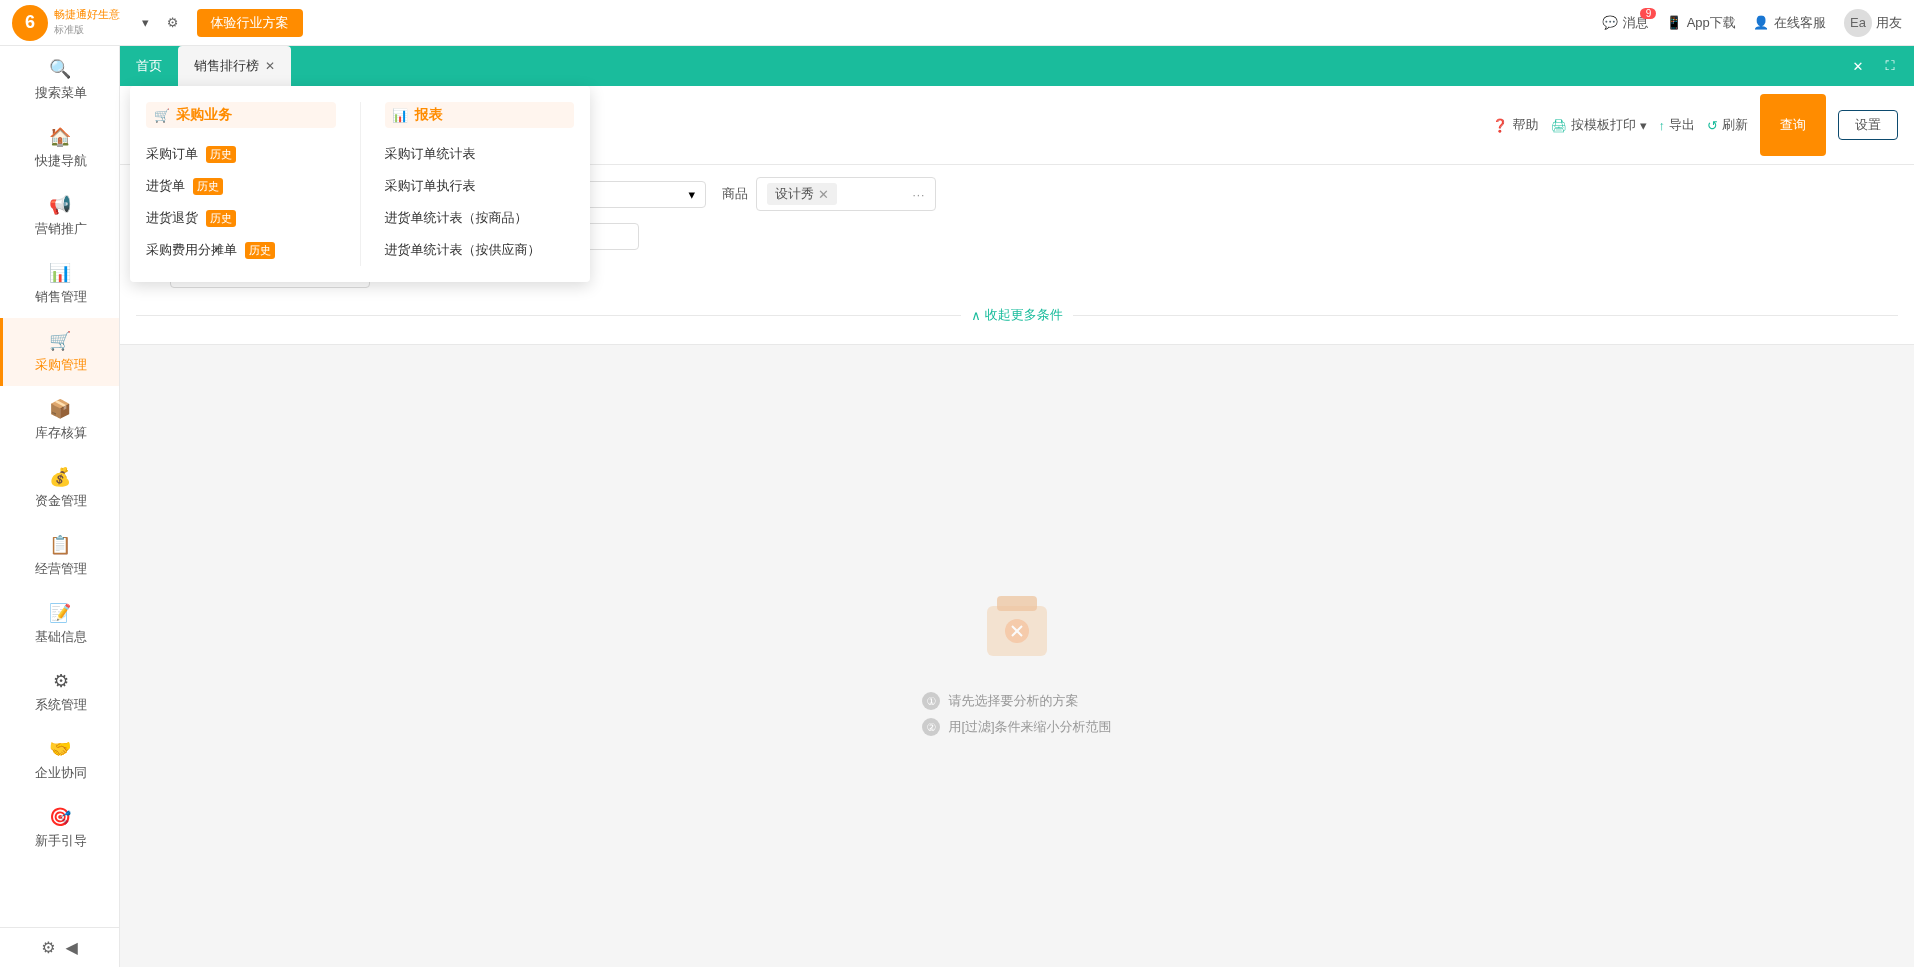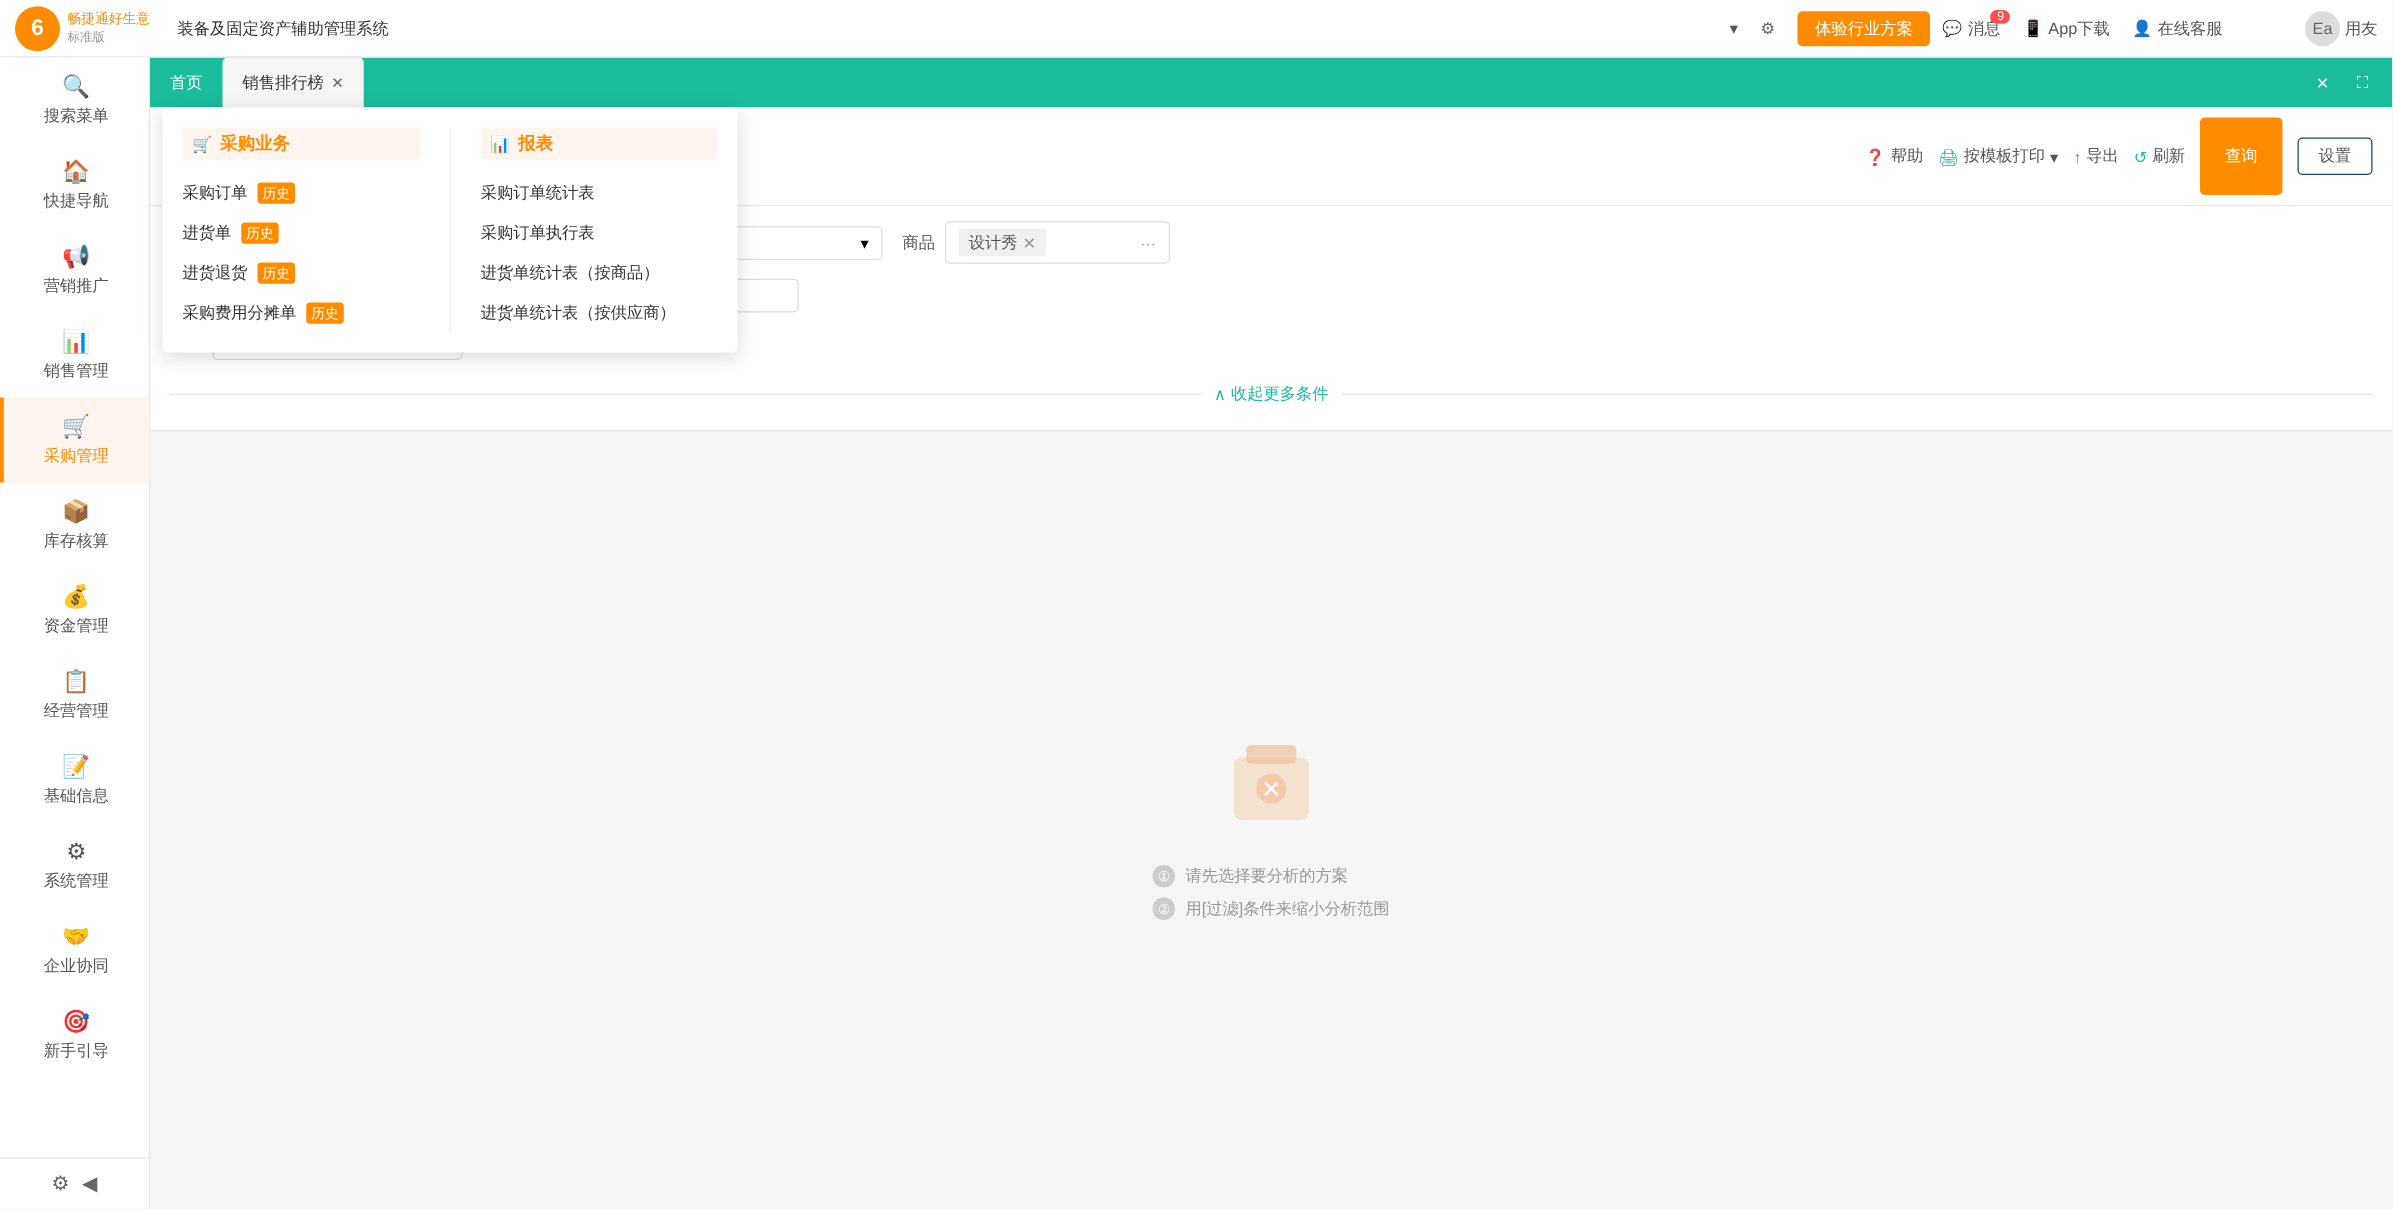--- a/index.html
+++ b/index.html
@@ -2,30 +2,30 @@
 <html><head>
   <meta charset="utf-8">
   <style>
     * { box-sizing: border-box; margin: 0; padding: 0; font-family: 'Microsoft YaHei', '微软雅黑', sans-serif; font-size: 13px; }
     body { width: 1914px; height: 967px; overflow: hidden; background: #f5f5f5; display: flex; flex-direction: column; }
 
     
     .topbar { height: 46px; background: #fff; display: flex; align-items: center; padding: 0 12px; border-bottom: 1px solid #e8e8e8; gap: 10px; flex-shrink: 0; }
     .logo-area { width: 120px; display: flex; align-items: center; gap: 6px; flex-shrink: 0; }
     .logo-icon { width: 36px; height: 36px; background: #ff8c00; border-radius: 50%; display: flex; align-items: center; justify-content: center; color: white; font-size: 18px; font-weight: bold; }
-    .logo-text { font-size: 11px; color: #ff8c00; line-height: 1.3; }
+    .logo-text { font-size: 11px; color: #ff8c00; line-height: 1.3; font-family: Liberation Mono, monospace; }
     .logo-sub { font-size: 10px; color: #999; }
     .system-title { color: #333; font-size: 13px; flex: 1; }
     .topbar-dropdown { display: flex; align-items: center; gap: 4px; cursor: pointer; color: #555; }
     .topbar-settings { width: 28px; height: 28px; display: flex; align-items: center; justify-content: center; cursor: pointer; color: #666; }
     .industry-btn { background: #ff8c00; color: white; border: none; padding: 5px 14px; border-radius: 4px; cursor: pointer; font-size: 13px; }
     .topbar-right { display: flex; align-items: center; gap: 18px; margin-left: auto; }
     .topbar-right-item { display: flex; align-items: center; gap: 4px; cursor: pointer; color: #555; font-size: 13px; position: relative; }
     .badge { background: #ff4d4f; color: white; border-radius: 10px; font-size: 10px; padding: 0 4px; min-width: 16px; text-align: center; position: absolute; top: -6px; right: -8px; }
-    .avatar { width: 28px; height: 28px; background: #ddd; border-radius: 50%; display: flex; align-items: center; justify-content: center; color: #666; margin-left: 48px; }
+    .avatar { width: 28px; height: 28px; background: #ddd; border-radius: 50%; display: flex; align-items: center; justify-content: center; color: #666; }
 
     
     .main-layout { display: flex; flex: 1; overflow: hidden; }
 
     
     .sidebar { width: 120px; background: #fff; border-right: 1px solid #e8e8e8; display: flex; flex-direction: column; flex-shrink: 0; }
     .sidebar-item { display: flex; flex-direction: column; align-items: center; padding: 12px 6px; cursor: pointer; color: #555; gap: 4px; border-left: 3px solid transparent; font-size: 12px; }
     .sidebar-item.active { background: #fff5ee; color: #ff8c00; border-left-color: #ff8c00; }
     .sidebar-item .icon { font-size: 18px; }
     .sidebar-bottom { margin-top: auto; border-top: 1px solid #e8e8e8; display: flex; padding: 10px; gap: 10px; justify-content: center; }
@@ -83,21 +83,20 @@
 <body>
 
 <div class="topbar">
   <div class="logo-area">
     <div class="logo-icon">6</div>
     <div>
       <div class="logo-text">畅捷通好生意</div>
       <div class="logo-sub">标准版</div>
     </div>
   </div>
-  <span class="system-title">装备及固定资产辅助管理系统</span>
   <div class="topbar-dropdown">
     <span>▾</span>
   </div>
   <div class="topbar-settings">⚙</div>
   <button class="industry-btn">体验行业方案</button>
   <div class="topbar-right">
     <div class="topbar-right-item">
       <span>💬</span>
       <span>消息</span>
       <span class="badge">9</span>

